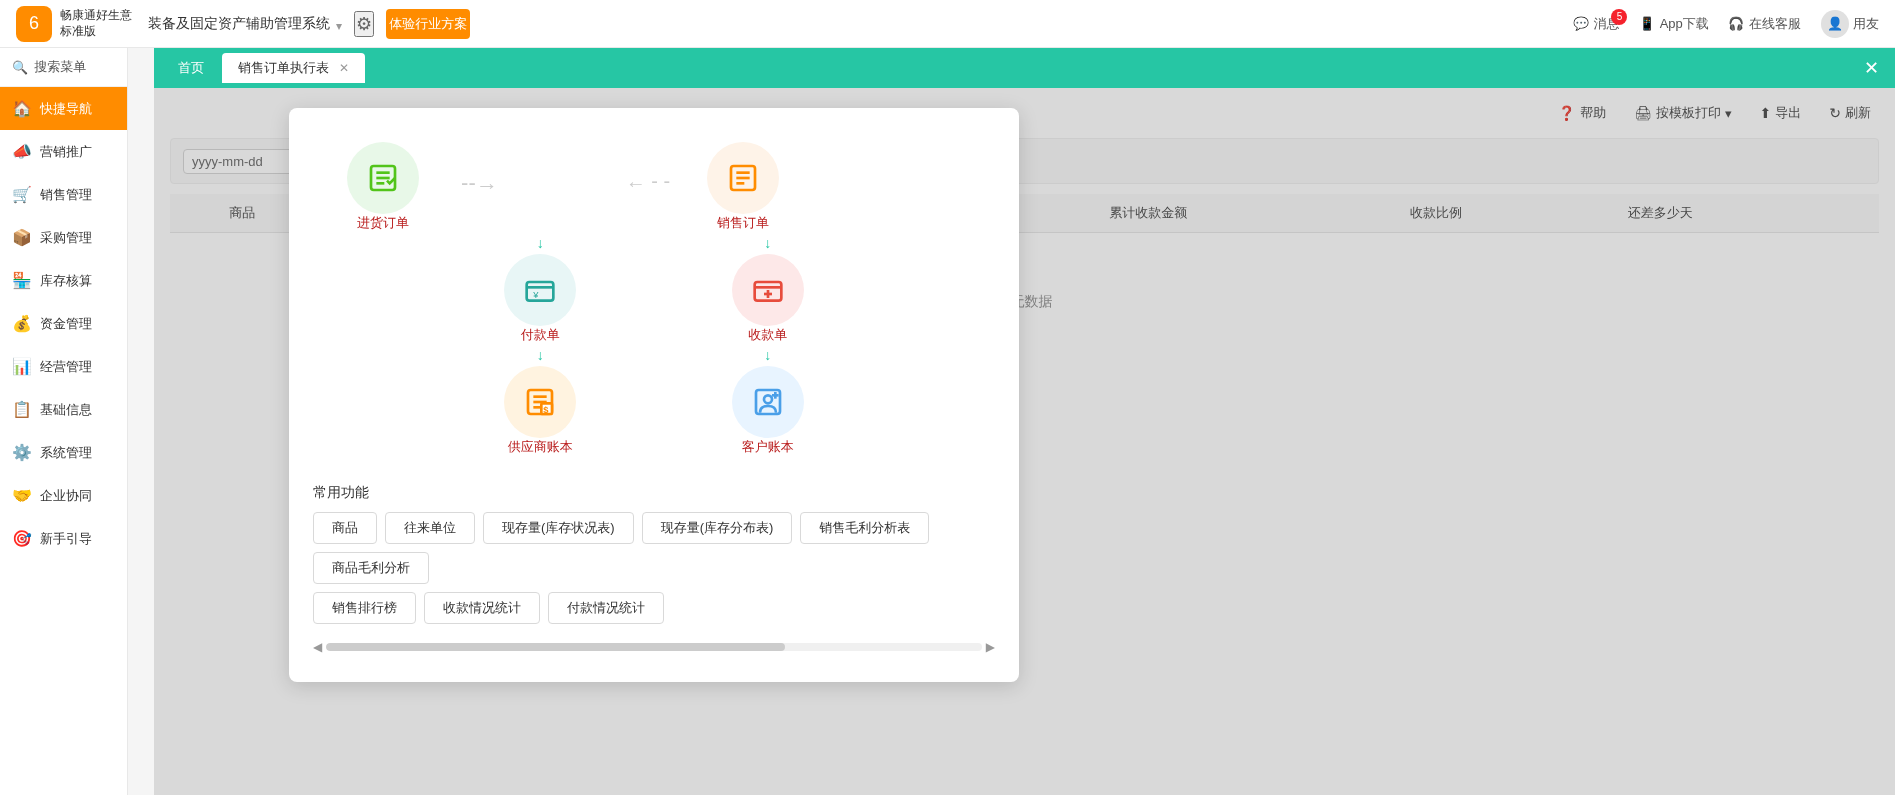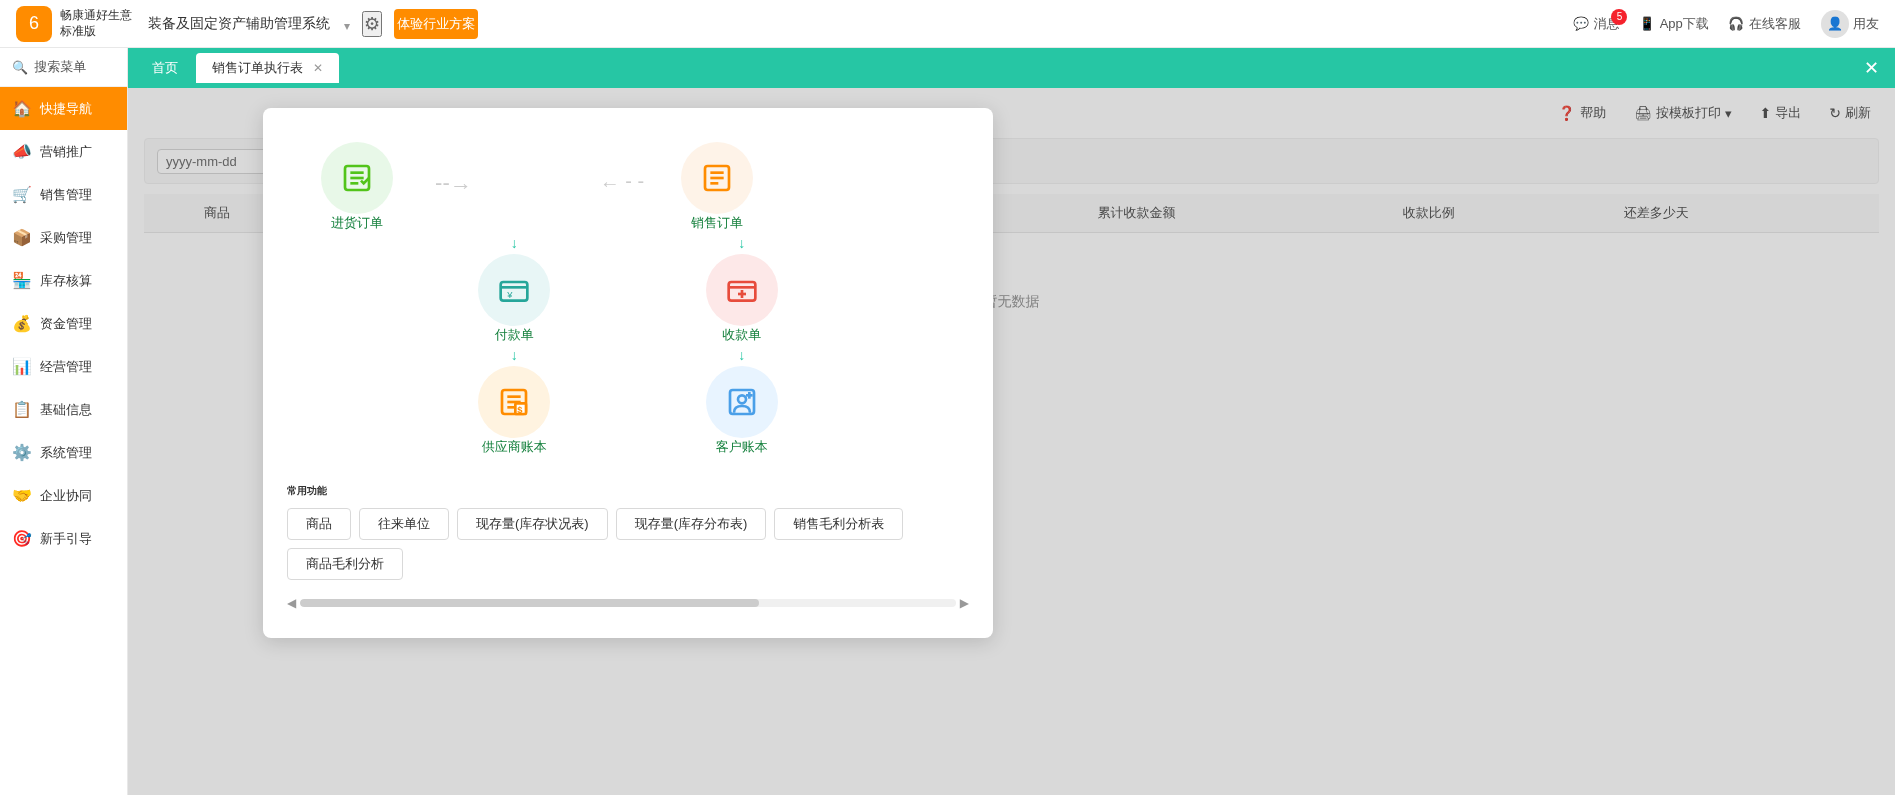--- a/index.html
+++ b/index.html
@@ -10,21 +10,21 @@
 
     
     .top-bar {
       display: flex; align-items: center; background: #fff; height: 48px;
       border-bottom: 1px solid #e8e8e8; padding: 0 16px; gap: 12px; flex-shrink: 0;
     }
     .logo-area { display: flex; align-items: center; gap: 8px; width: 120px; }
     .logo-icon { width: 36px; height: 36px; background: #ff8c00; border-radius: 8px; display:flex; align-items:center; justify-content:center; color:#fff; font-size:18px; flex-shrink:0; }
     .logo-text { font-size: 12px; color: #333; line-height: 1.3; }
     .logo-text span { display: block; }
-    .system-title { display: flex; align-items: flex-end; gap: 14px; color: #333; font-size: 14px; font-weight: 500; }
+    .system-title { display: flex; align-items: flex-end; gap: 6px; color: #333; font-size: 14px; font-weight: 500; }
     .system-title .dropdown-icon { color: #999; font-size: 12px; }
     .settings-btn { color: #666; font-size: 18px; cursor: pointer; }
     .trial-btn {
       background: #ff8c00; color: #fff; border: none; border-radius: 4px;
       padding: 6px 3px; font-size: 13px; cursor: pointer;
     }
     .top-right { margin-left: auto; display: flex; align-items: center; gap: 20px; }
     .top-right-item { display: flex; align-items: center; gap: 4px; color: #555; font-size: 13px; cursor: pointer; position: relative; }
     .badge {
       background: #f5222d; color: #fff; border-radius: 10px; font-size: 10px;
@@ -45,21 +45,21 @@
       color: #555; cursor: pointer; font-size: 13px; border-bottom: 1px solid #f0f0f0;
     }
     .sidebar-item {
       display: flex; align-items: center; gap: 8px; padding: 12px 12px;
       color: #333; cursor: pointer; font-size: 13px; transition: background 0.2s;
     }
     .sidebar-item .item-icon { width: 20px; text-align: center; font-size: 16px; }
     .sidebar-item.quick-nav { background: #ff8c00; color: #fff; }
 
     
-    .content-area { flex: 1; display: flex; flex-direction: column; overflow: hidden; }
+    .content-area { flex: 1; display: flex; flex-direction: column; overflow: hidden; margin-left: 26px; }
 
     
     .tab-bar {
       display: flex; align-items: center; background: #26c6a4; height: 40px;
       padding: 0 8px; gap: 2px; flex-shrink: 0;
     }
     .tab {
       display: flex; align-items: center; gap: 6px; padding: 6px 16px;
       color: #fff; cursor: pointer; border-radius: 4px 4px 0 0; font-size: 13px;
     }
@@ -130,26 +130,26 @@
       align-items: center; justify-content: center; font-size: 28px;
     }
     .flow-circle.green { background: #e8f8e8; color: #52c41a; }
     .flow-circle.pink { background: #fde8e8; color: #f5222d; }
     .flow-circle.purple { background: #f0e8f8; color: #9b59b6; }
     .flow-circle.orange { background: #fef3e8; color: #ff8c00; }
     .flow-circle.teal { background: #e8f6f6; color: #26a69a; }
     .flow-circle.red { background: #fde8e8; color: #e74c3c; }
     .flow-circle.yellow-orange { background: #fff3e0; color: #ff8c00; }
     .flow-circle.light-blue { background: #e8f4ff; color: #4a9fe8; }
-    .flow-label { font-size: 13px; color: #15803d; text-align: center; }
+    .flow-label { font-size: 13px; color: #b91c1c; text-align: center; }
     .v-arrow { color: #26c6a4; font-size: 14px; margin: 3px 0; text-align: center; }
 
     
     .common-functions { margin-top: 8px; }
-    .common-title { font-size: 10px; color: #333; margin-bottom: 10px; font-weight: 700; }
+    .common-title { font-size: 14px; color: #333; margin-bottom: 10px; font-weight: 400; }
     .func-btns { display: flex; flex-wrap: wrap; gap: 8px; margin-bottom: 8px; }
     .func-btn {
       border: 1px solid #d9d9d9; background: #fff; color: #333; border-radius: 4px;
       padding: 6px 18px; font-size: 13px; cursor: pointer;
     }
 
     
     .modal-scrollbar {
       display: flex; align-items: center; gap: 4px; margin-top: 12px;
       padding: 4px 0;
@@ -462,20 +462,25 @@
             <div class="common-functions">
               <div class="common-title">常用功能</div>
               <div class="func-btns">
                 <button class="func-btn">商品</button>
                 <button class="func-btn">往来单位</button>
                 <button class="func-btn">现存量(库存状况表)</button>
                 <button class="func-btn">现存量(库存分布表)</button>
                 <button class="func-btn">销售毛利分析表</button>
                 <button class="func-btn">商品毛利分析</button>
               </div>
+              <div class="func-btns">
+                <button class="func-btn">销售排行榜</button>
+                <button class="func-btn">收款情况统计</button>
+                <button class="func-btn">付款情况统计</button>
+              </div>
             </div>
 
             <div class="modal-scrollbar">
               <span class="scroll-arrow">◀</span>
               <div class="scrollbar-track">
                 <div class="scrollbar-thumb"></div>
               </div>
               <span class="scroll-arrow">▶</span>
             </div>
 

